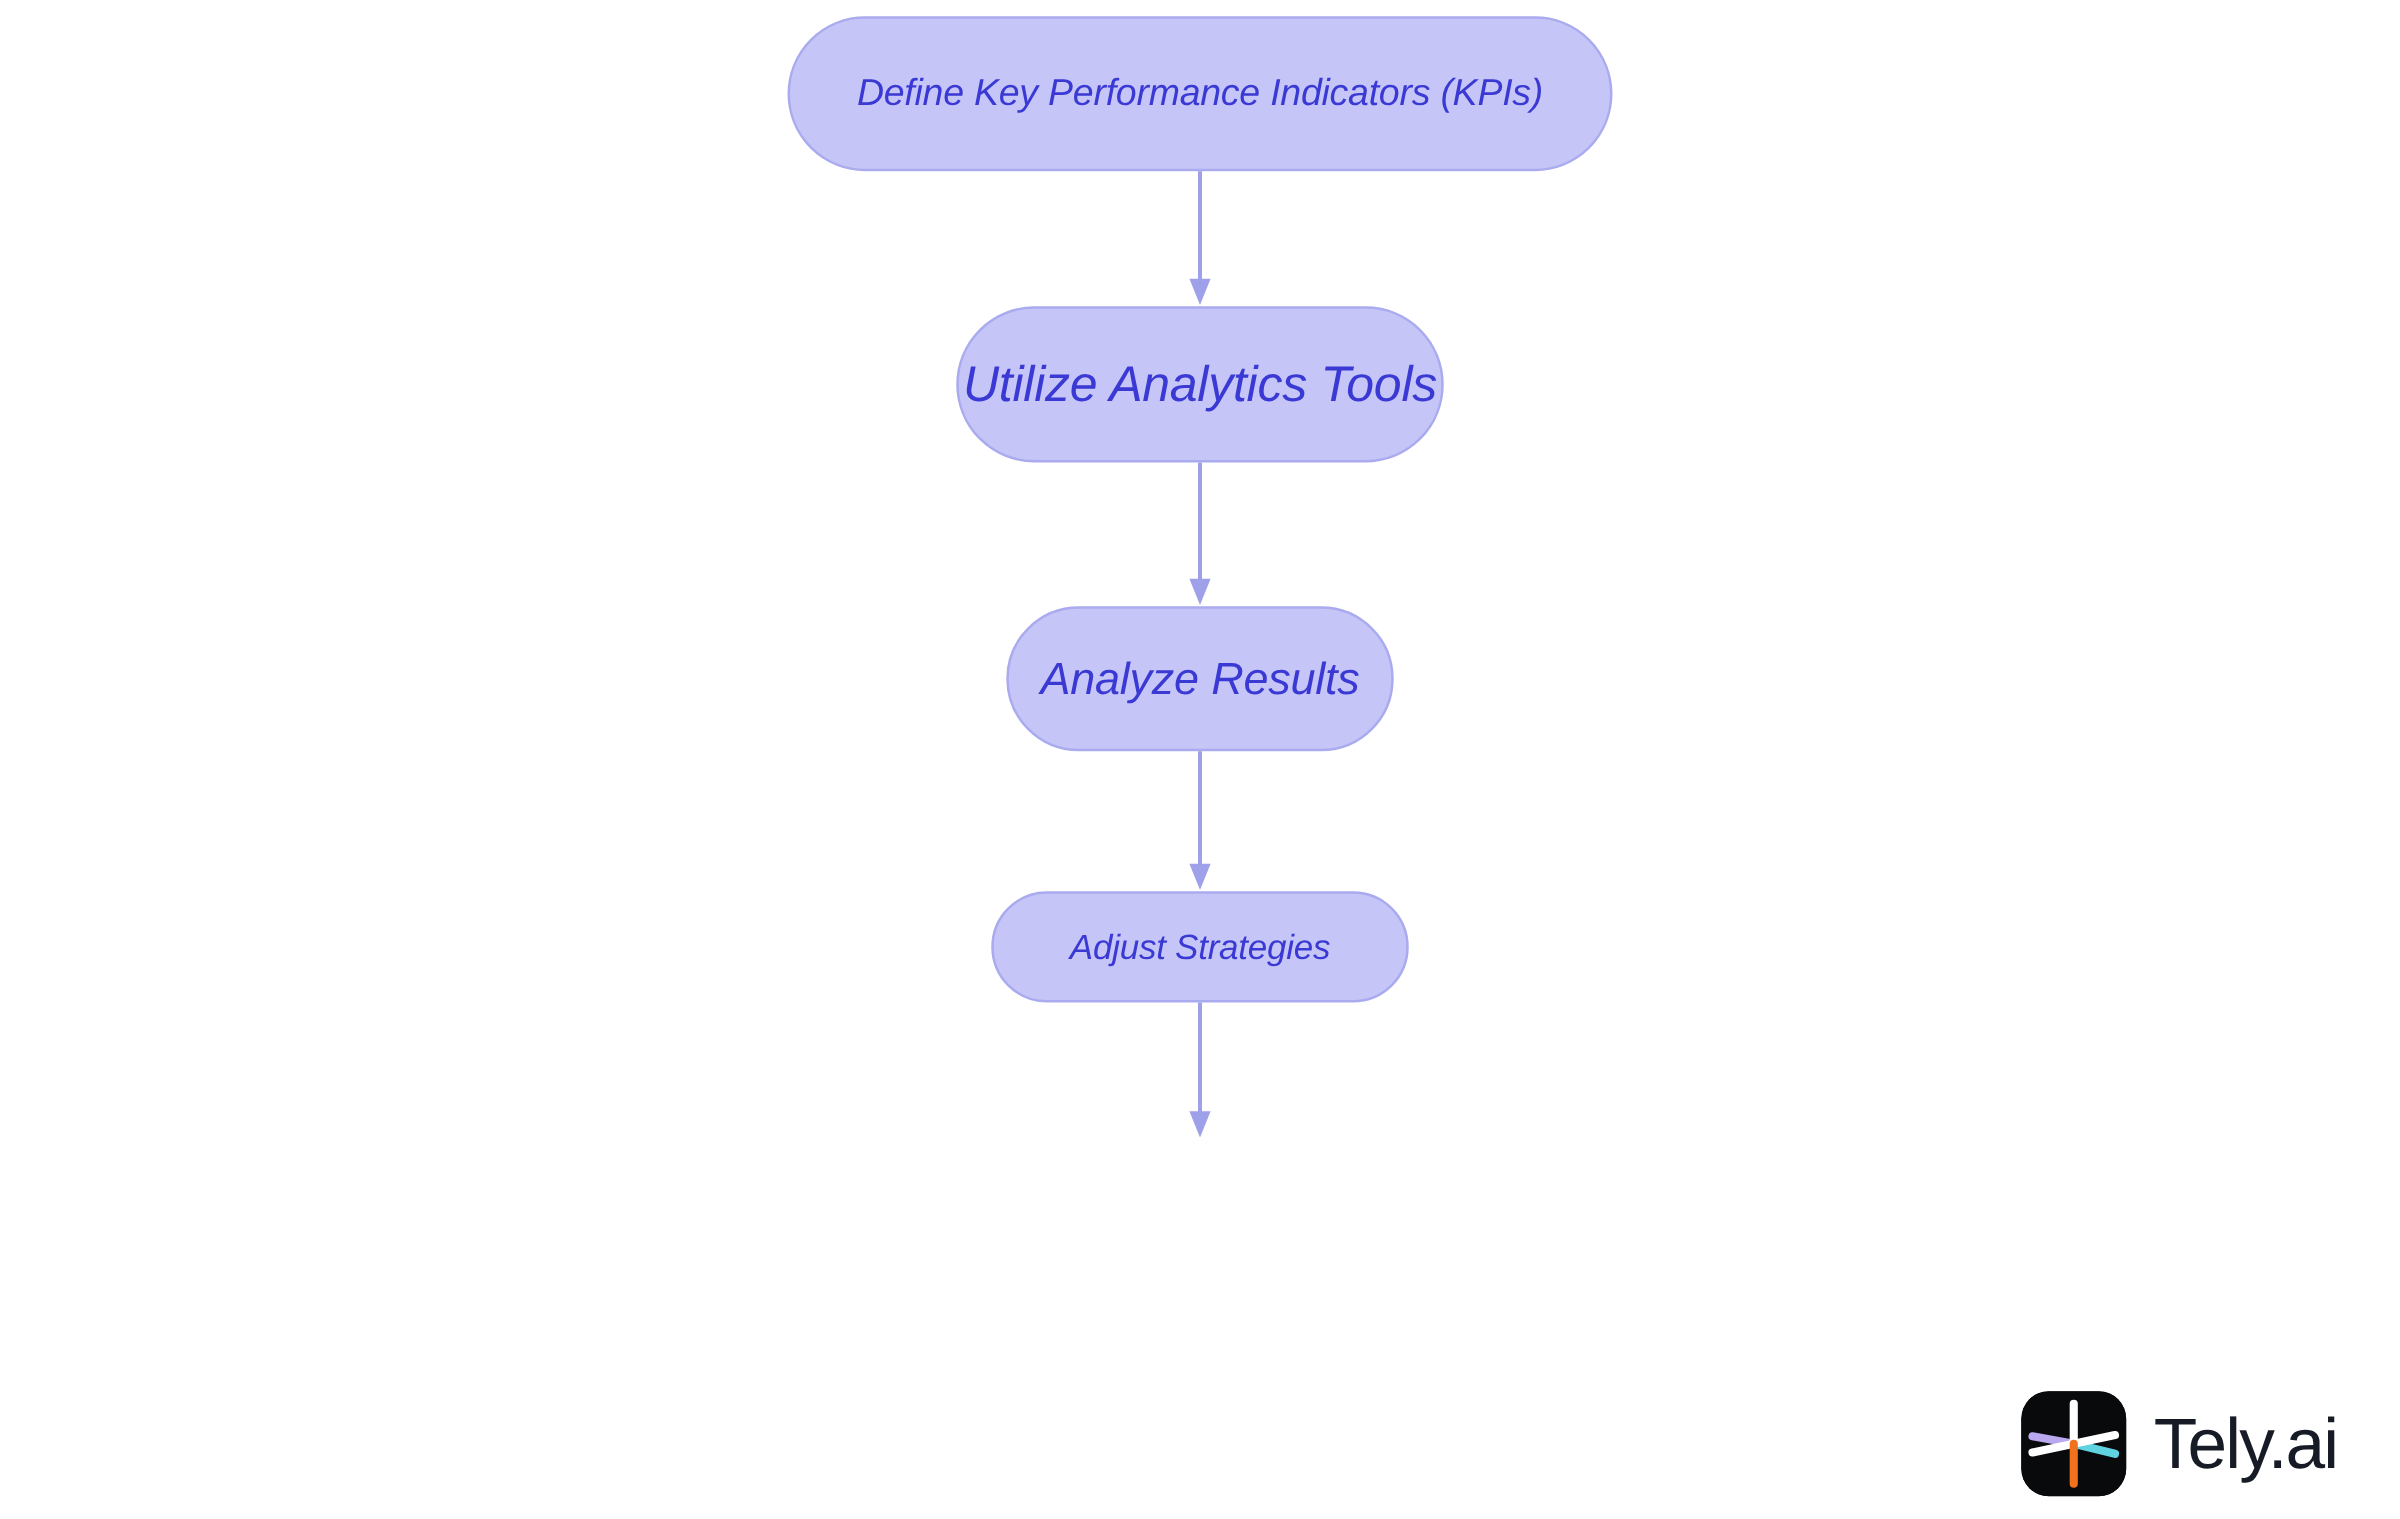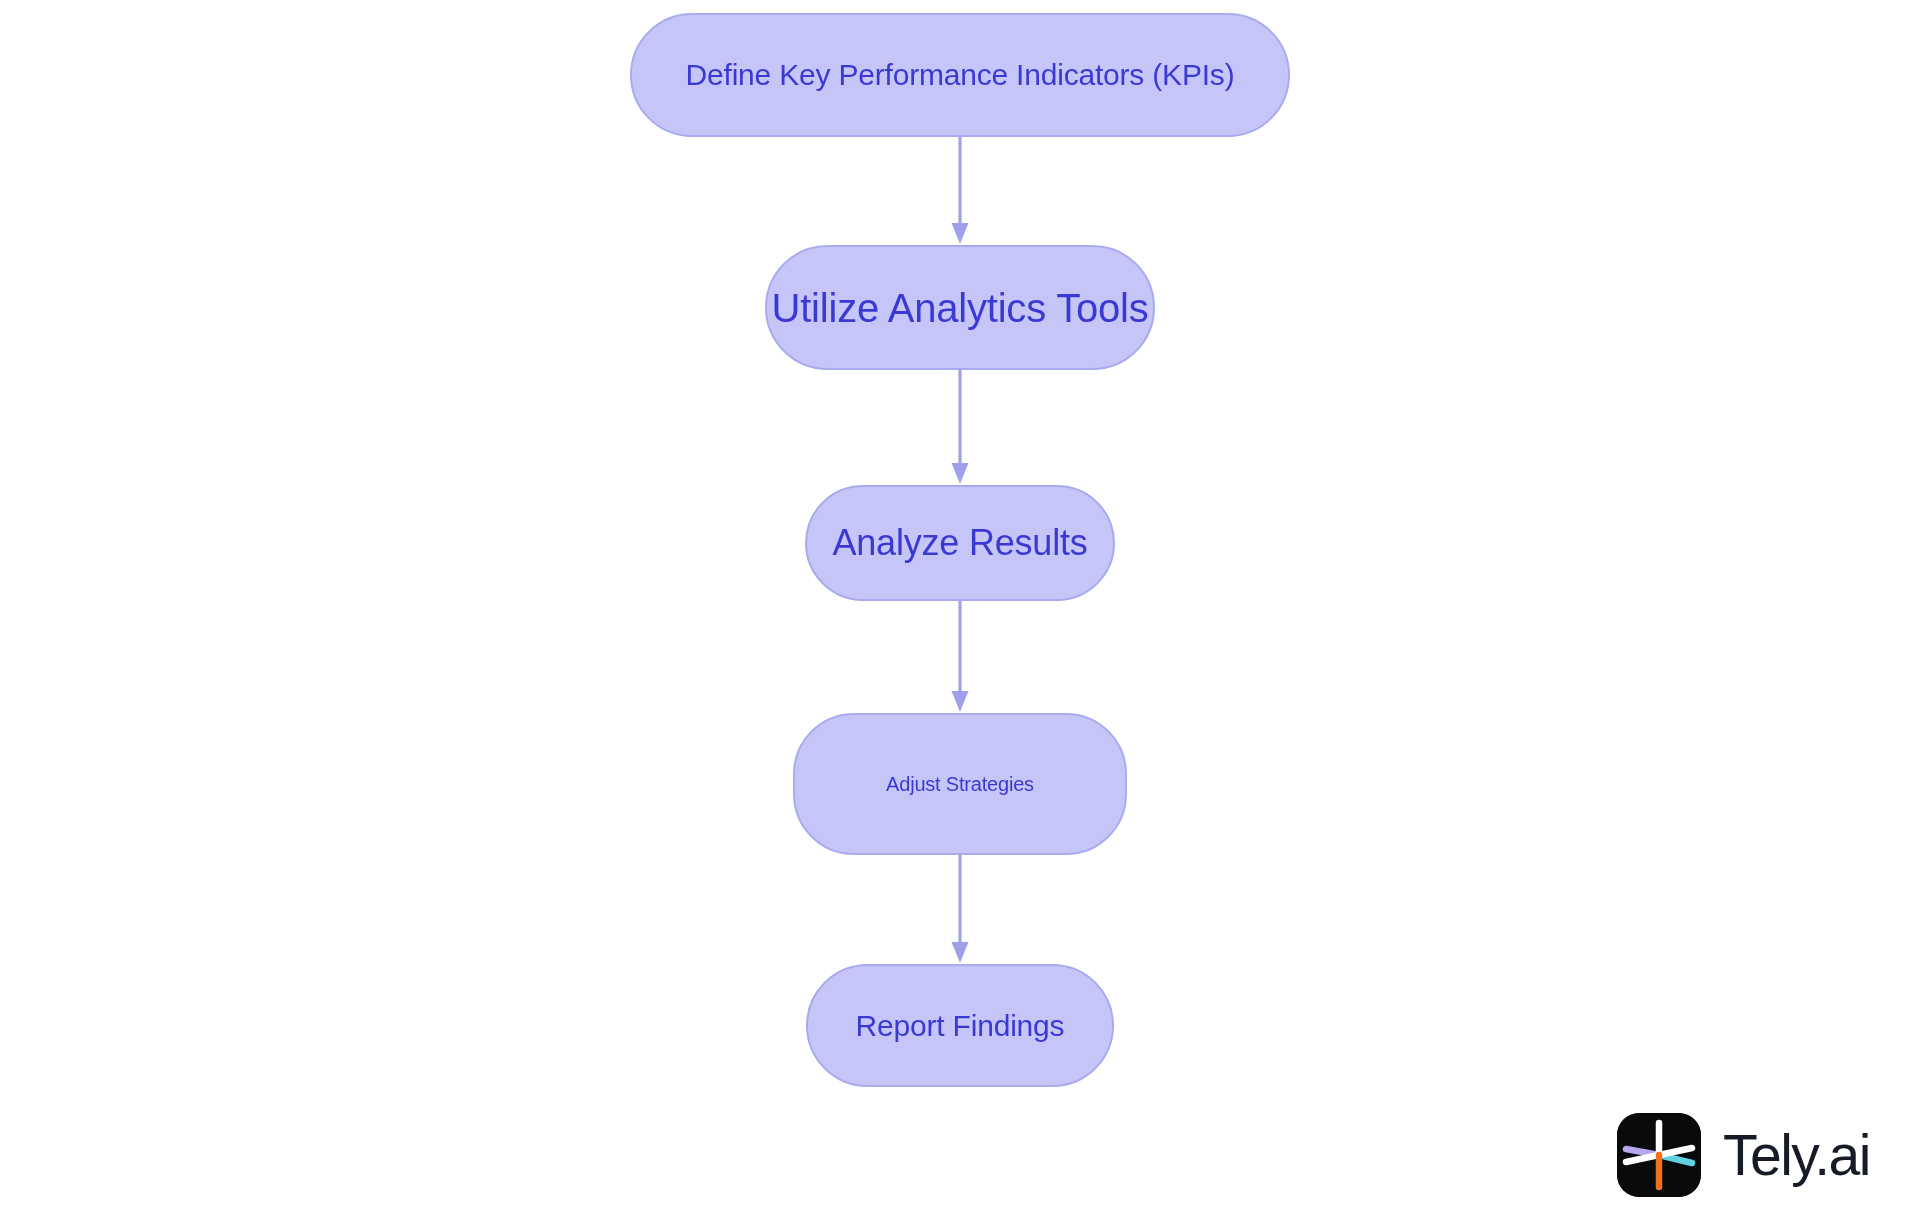--- a/index.html
+++ b/index.html
@@ -39,32 +39,33 @@
     display: flex;
     align-items: center;
     justify-content: center;
     background: #c5c6f7;
     border: 2px solid #aaabef;
     color: #3b39d4;
     font-family: "Liberation Sans", sans-serif;
     font-weight: 400;
     white-space: nowrap;
     letter-spacing: -0.2px;
+    font-style: italic;
   }
 
   .node-label {
     display: block;
     line-height: 1;
   }
 
   
   .node.n1 { width: 660px; height: 124px; border-radius: 62px;  font-size: 30px; margin-top: 13px; }
   .node.n2 { width: 390px; height: 125px; border-radius: 63px;  font-size: 40px; }
   .node.n3 { width: 310px; height: 116px; border-radius: 58px;  font-size: 36px; }
-  .node.n4 { width: 334px; height: 142px; border-radius: 61px;  font-size: 20px; }
+  .node.n4 { width: 334px; height: 89px; border-radius: 61px;  font-size: 28px; }
   .node.n5 { width: 308px; height: 123px; border-radius: 62px;  font-size: 30px; }
 
   
   .connector {
     position: relative;
     width: 26px;
     display: flex;
     justify-content: center;
   }
   .connector.c1 { height: 108px; }
@@ -147,23 +148,20 @@
       <span class="node-label">Adjust Strategies</span>
     </div>
 
     <div class="connector c4">
       <svg width="26" height="109" viewBox="0 0 26 109" aria-hidden="true">
         <line x1="13" y1="0" x2="13" y2="89" stroke="#9fa0ea" stroke-width="3.2"></line>
         <polygon points="4.5,87 21.5,87 13,108" fill="#9fa0ea"></polygon>
       </svg>
     </div>
 
-    <div class="node n5">
-      <span class="node-label">Report Findings</span>
-    </div>
 
   </div>
 
   <div id="logo">
 
     <svg id="logo-mark" viewBox="0 0 84 84" aria-hidden="true">
       <rect x="0" y="0" width="84" height="84" rx="22" ry="22" fill="#090a0b"></rect>
       <g stroke-linecap="round">
 
         <line x1="9" y1="36" x2="42" y2="42" stroke="#b9a8f0" stroke-width="6.5"></line>

